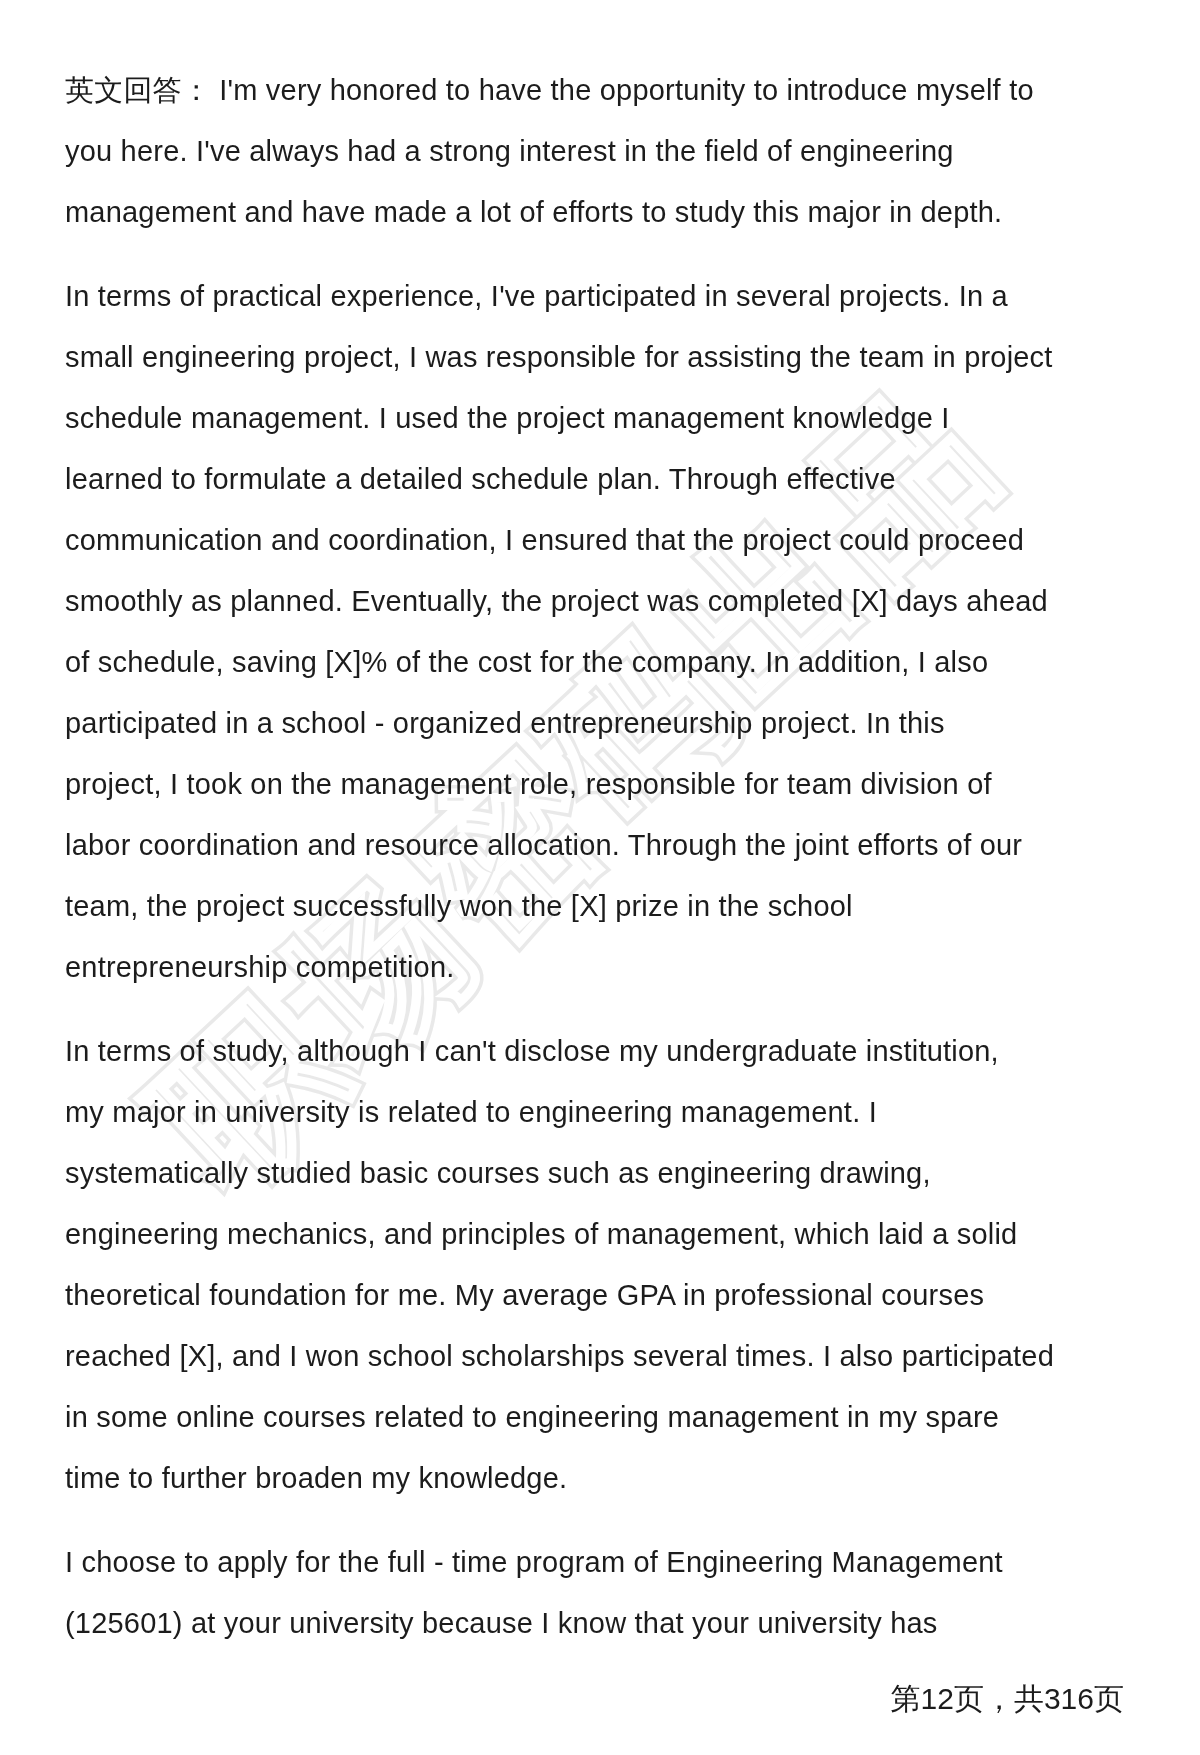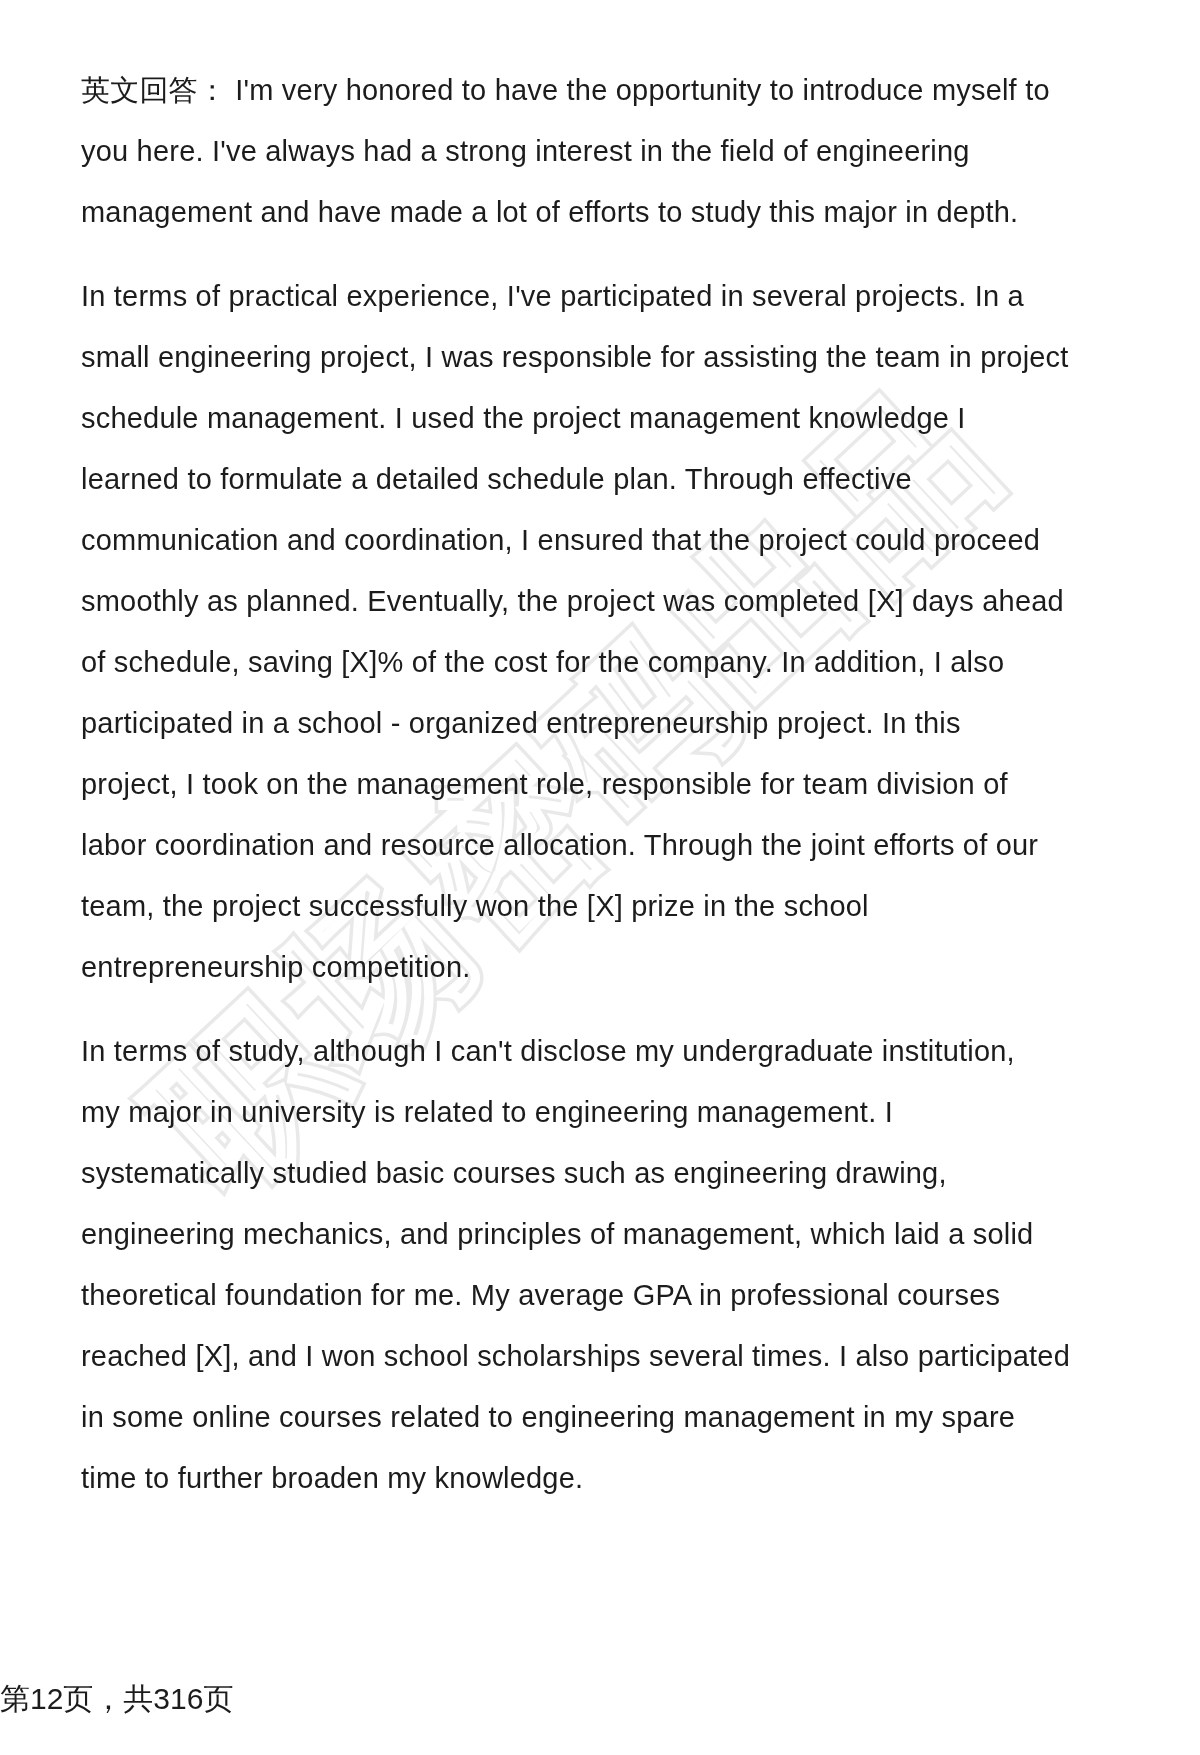--- a/index.html
+++ b/index.html
@@ -54,34 +54,34 @@
   }
   
   .content {
     position: absolute;
     left: 65px;
     top: 60px;
     width: 1085px;
     z-index: 1;
   }
   .para {
-    margin: 0 0 23px 16px;
+    margin: 0 0 23px 0;
     font-size: 29px;
     line-height: 61px;
     color: #1c1c1c;
     white-space: pre-line;
     letter-spacing: 0.2px;
   }
   
   .footer {
     position: absolute;
     left: 0;
-    right: 104px;
+    right: 76px;
     top: 1678px;
-    text-align: left;
+    text-align: right;
     font-size: 30px;
     line-height: 42px;
     color: #1c1c1c;
     z-index: 1;
   }
 </style>
 </head>
 <body>
 
 <div class="doc-page">
@@ -108,17 +108,19 @@
 team, the project successfully won the [X] prize in the school
 entrepreneurship competition.</p>
     <p class="para">In terms of study, although I can't disclose my undergraduate institution,
 my major in university is related to engineering management. I
 systematically studied basic courses such as engineering drawing,
 engineering mechanics, and principles of management, which laid a solid
 theoretical foundation for me. My average GPA in professional courses
 reached [X], and I won school scholarships several times. I also participated
 in some online courses related to engineering management in my spare
 time to further broaden my knowledge.</p>
+    <p class="para">I choose to apply for the full - time program of Engineering Management
+(125601) at your university because I know that your university has</p>
   </div>
 
   <div class="footer">第12页，共316页</div>
 
 </div>
 
 </body></html>

